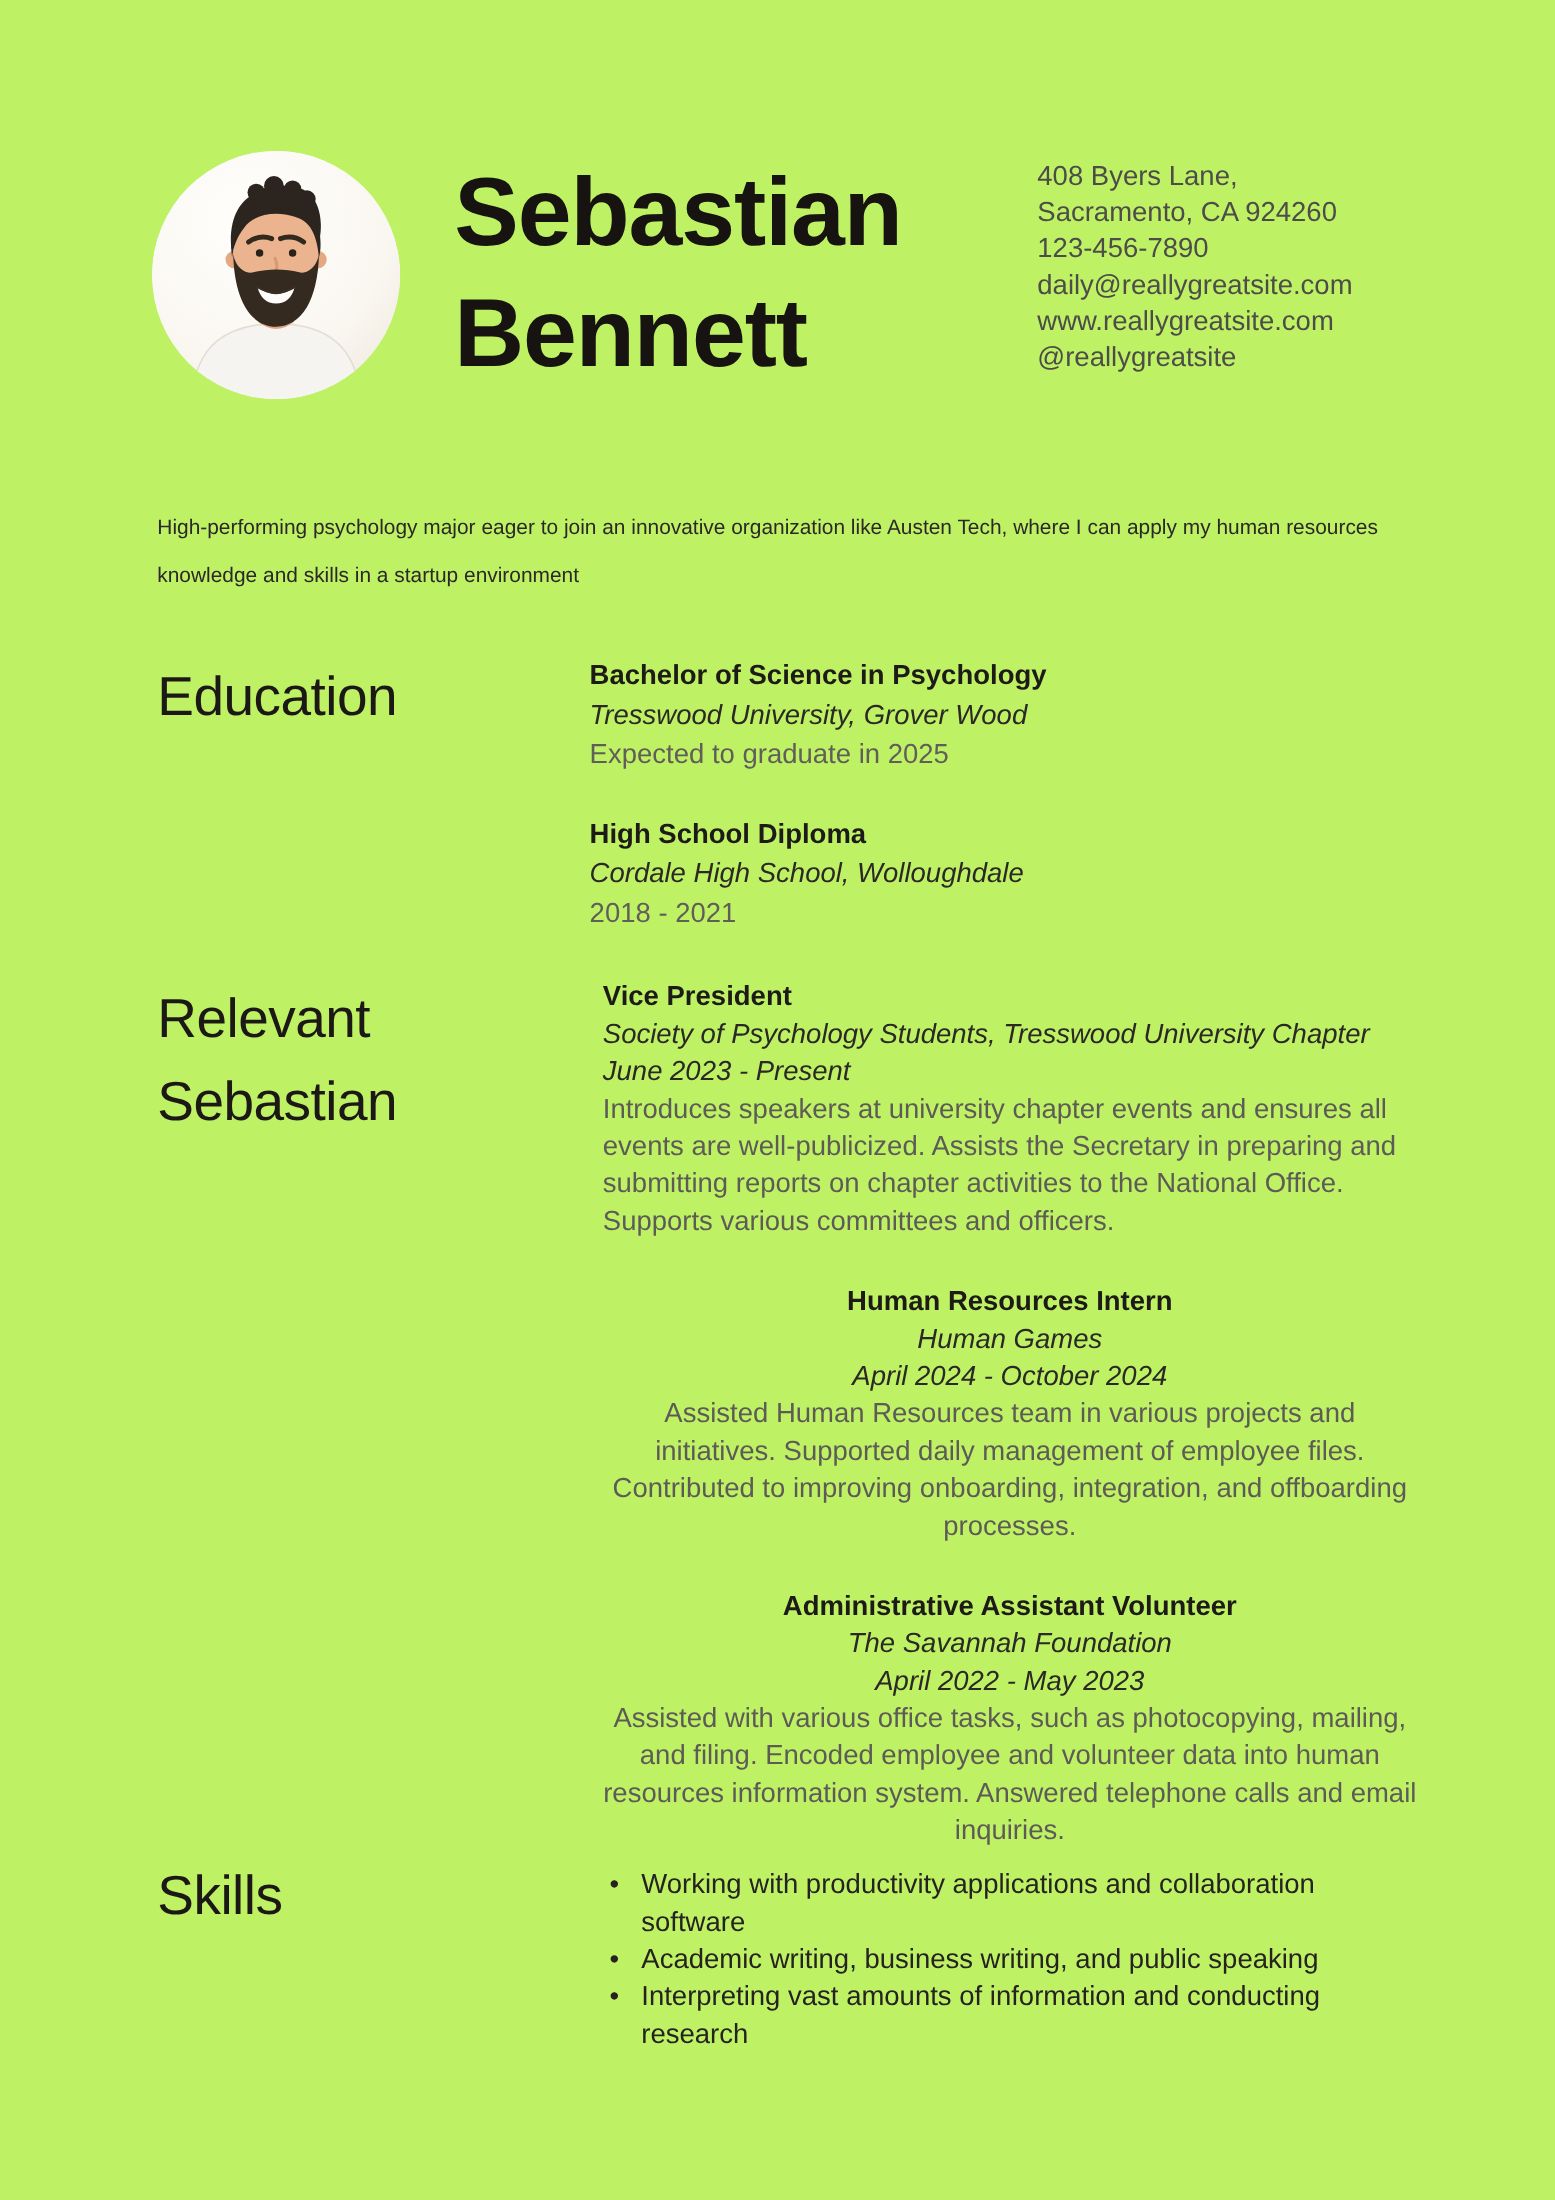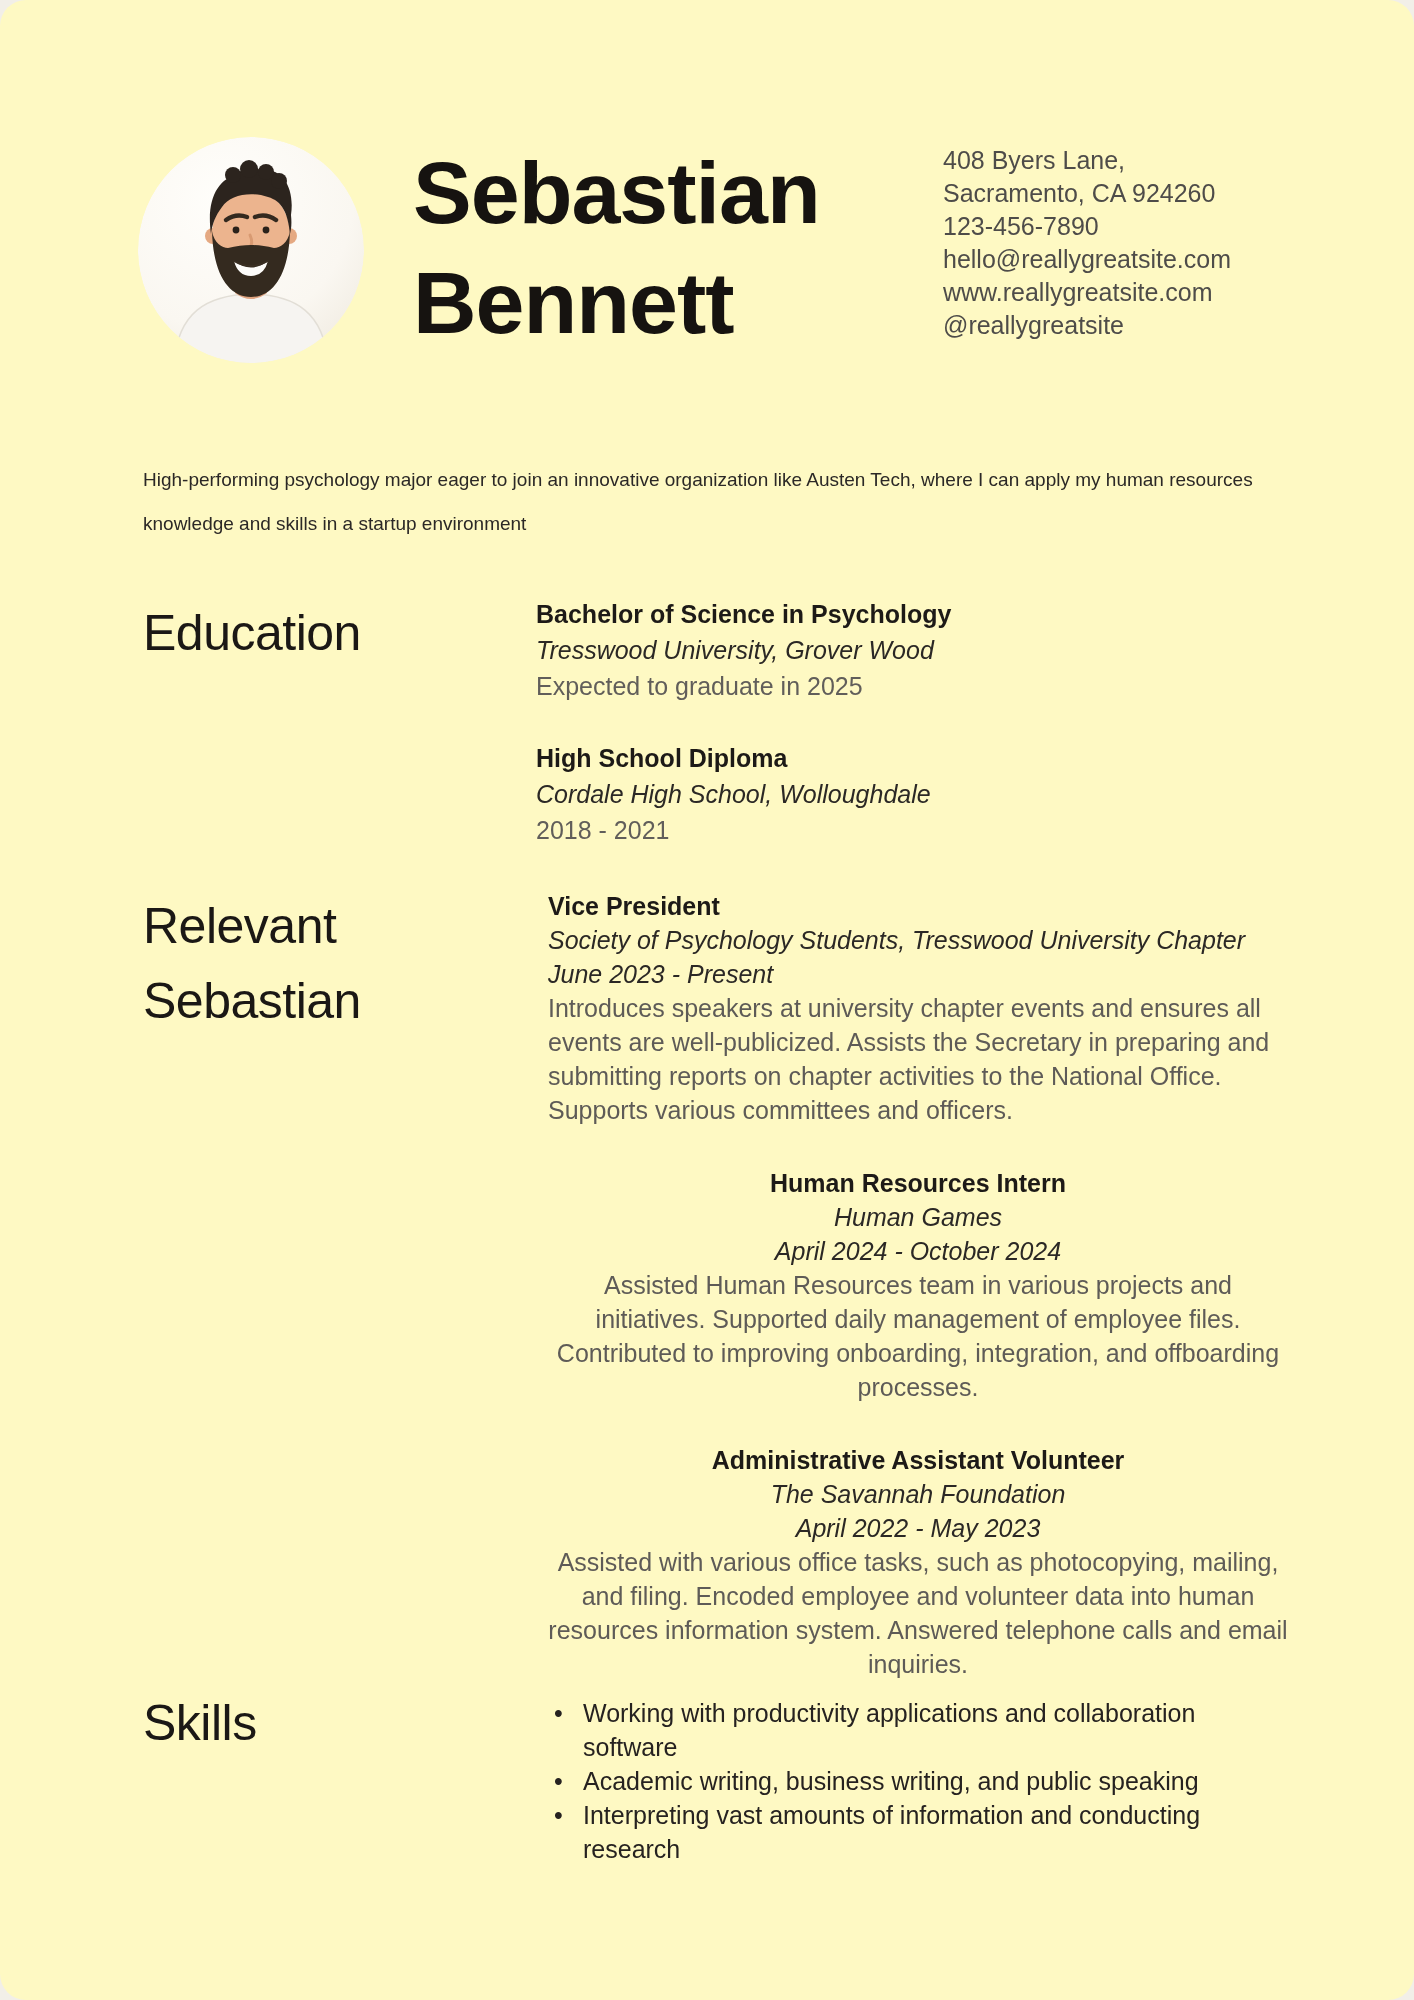--- a/index.html
+++ b/index.html
@@ -1,18 +1,18 @@
 <!DOCTYPE html>
 <html><head>
 <meta charset="utf-8">
 <style>
   html,body{margin:0;padding:0;background:#f2efe8;}
   .page{
-    position:relative;width:1414px;height:2000px;background:#fef9c3;
-    font-family:"Liberation Sans","DejaVu Sans",sans-serif;color:#262220;overflow:hidden;border-radius:26px;
+    position:relative;width:1414px;height:2000px;background:#bef264;
+    font-family:"Liberation Sans","DejaVu Sans",sans-serif;color:#262220;overflow:hidden;
   }
   
   .photo{
     position:absolute;left:138px;top:137px;width:226px;height:226px;
     border-radius:50%;overflow:hidden;
   }
   .name{
     position:absolute;left:413px;top:138px;
     font-size:88px;font-weight:700;line-height:110px;letter-spacing:-1px;color:#161310;
   }
@@ -107,21 +107,21 @@
 
   <div class="name">
     <div>Sebastian</div>
     <div>Bennett</div>
   </div>
 
   <div class="contact">
     <div>408 Byers Lane,</div>
     <div>Sacramento, CA 924260</div>
     <div>123-456-7890</div>
-    <div>hello@reallygreatsite.com</div>
+    <div>daily@reallygreatsite.com</div>
     <div>www.reallygreatsite.com</div>
     <div>@reallygreatsite</div>
   </div>
 
   <div class="summary">High-performing psychology major eager to join an innovative organization like Austen Tech, where I can apply my human resources knowledge and skills in a startup environment</div>
 
   <div class="section" id="sec-education">
     <div class="section-heading">Education</div>
     <div class="section-content">
       <div class="edu-entry">

